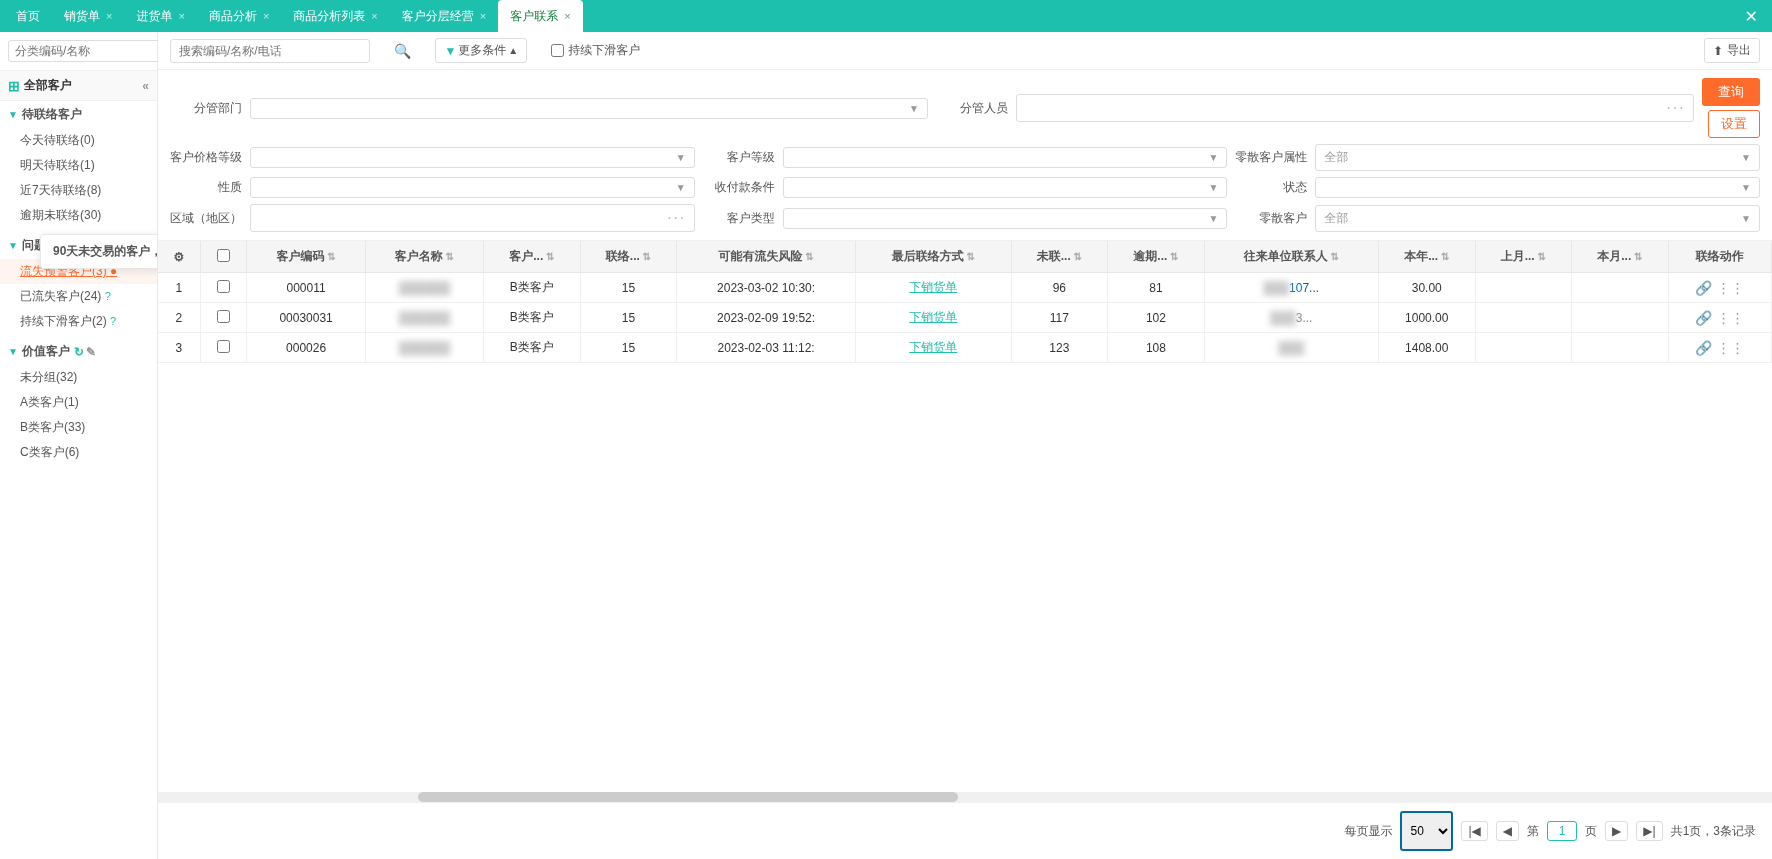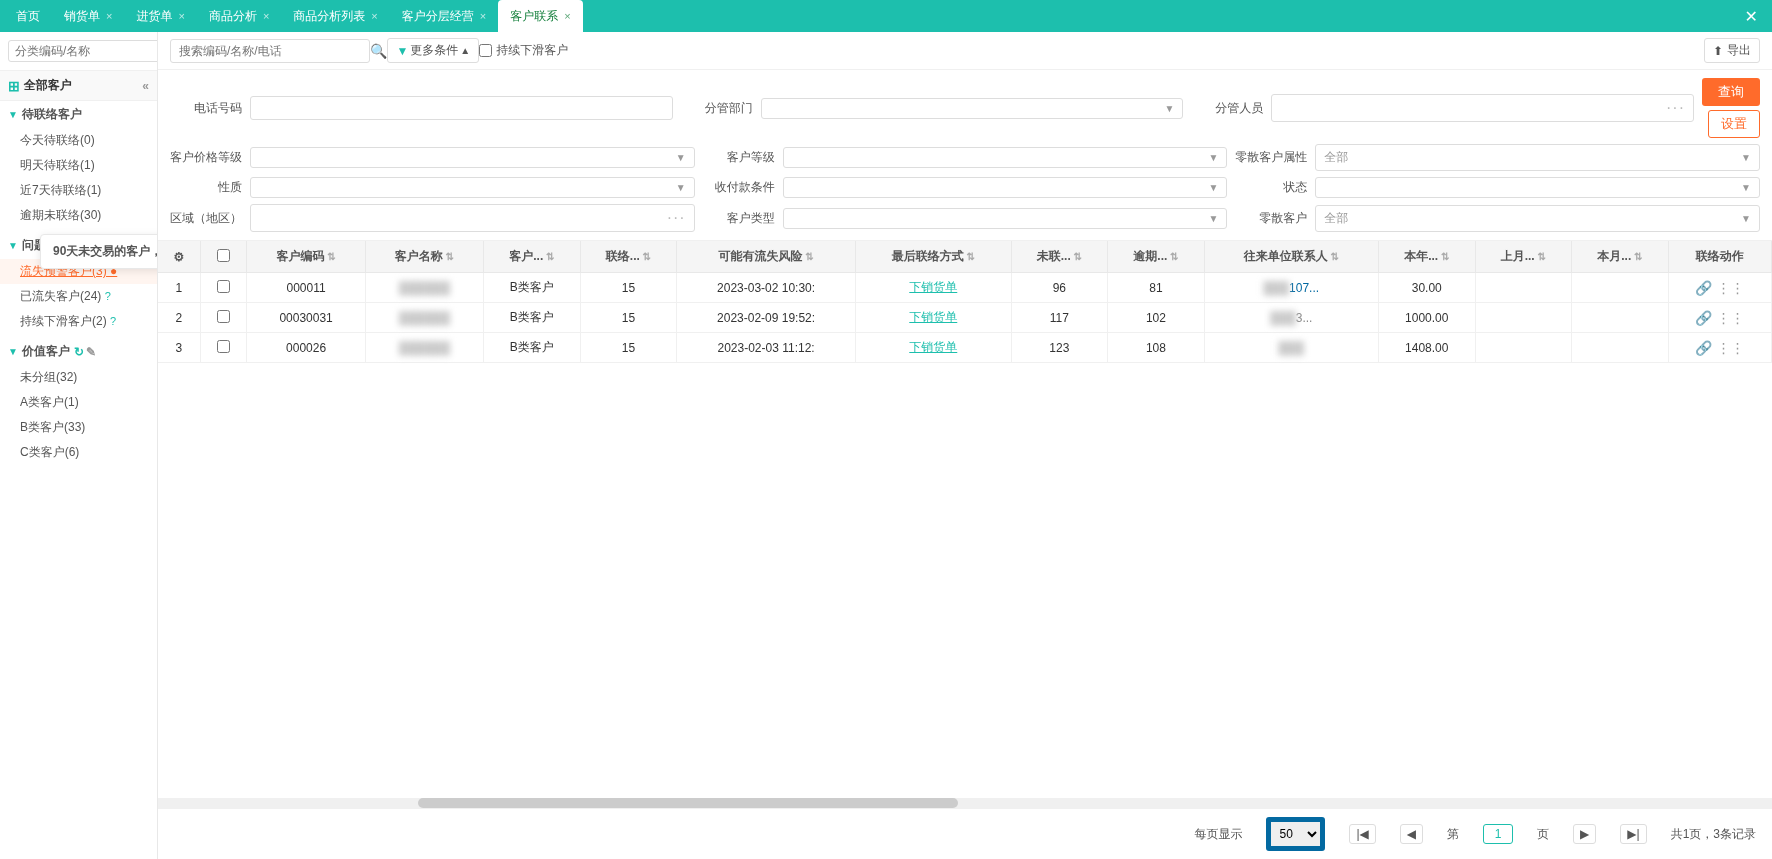--- a/index.html
+++ b/index.html
@@ -145,21 +145,21 @@
       overflow: hidden;
       background: #fff;
     }
 
     
     .filter-bar {
       display: flex;
       align-items: center;
       padding: 6px 12px;
       border-bottom: 1px solid #f0f0f0;
-      gap: 0;
+      gap: 24px;
       flex-shrink: 0;
     }
     .filter-search-input {
       width: 200px;
       border: 1px solid #ddd;
       border-radius: 3px;
       padding: 4px 8px;
       font-size: 12px;
       outline: none;
       color: #999;
@@ -323,28 +323,28 @@
     .th-settings { cursor: pointer; }
 
     
     .table-footer {
       display: flex;
       align-items: center;
       justify-content: flex-end;
       padding: 8px 16px;
       border-top: 1px solid #f0f0f0;
       background: #fff;
-      gap: 24px;
+      gap: 8px;
       flex-shrink: 0;
     }
     .footer-label { color: #555; }
     .footer-select {
-      border: 5px solid #0369a1;
-      border-radius: 3px;
-      padding: 4px 4px;
+      border: 2px solid #0369a1;
+      border-radius: 3px;
+      padding: 10px 4px;
       font-size: 12px;
     }
     .footer-nav-btn {
       border: 1px solid #ddd;
       background: #fff;
       border-radius: 3px;
       padding: 2px 6px;
       cursor: pointer;
       color: #555;
     }
@@ -423,21 +423,21 @@
       <span>全部客户</span>
       <span class="sidebar-collapse-btn">«</span>
     </div>
 
     <div class="sidebar-group-label">
       <span class="arrow">▼</span>
       <span>待联络客户</span>
     </div>
     <div class="sidebar-item">今天待联络(0)</div>
     <div class="sidebar-item">明天待联络(1)</div>
-    <div class="sidebar-item">近7天待联络(1)</div>
+    <div class="sidebar-item">近7天待联络(8)</div>
     <div class="sidebar-item">逾期未联络(30)</div>
 
     <div class="sidebar-group-label" style="margin-top:4px; position:relative;">
       <span class="arrow">▼</span>
       <span>问题客户</span>
       <div class="sidebar-tooltip">90天未交易的客户，可能有流失风险。</div>
     </div>
     <div class="sidebar-item active has-warning">
       流失预警客户(3) ●
     </div>
@@ -477,24 +477,20 @@
       <div class="filter-spacer"></div>
       <div class="export-btn">
         <span>⬆</span>
         <span>导出</span>
       </div>
     </div>
 
     <div class="adv-filter">
 
       <div class="adv-filter-row">
-        <div class="adv-field">
-          <span class="adv-field-label">电话号码</span>
-          <input class="adv-field-input" type="text" style="">
-        </div>
         <div class="adv-field">
           <span class="adv-field-label">分管部门</span>
           <div class="adv-field-select">
             <span class="adv-field-select-text"></span>
             <span class="adv-field-select-arrow">▼</span>
           </div>
         </div>
         <div class="adv-field">
           <span class="adv-field-label">分管人员</span>
           <div class="adv-field-select">

